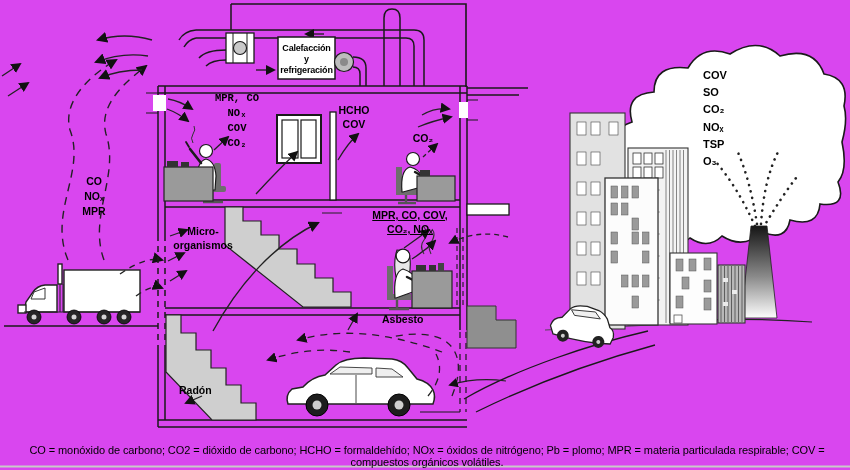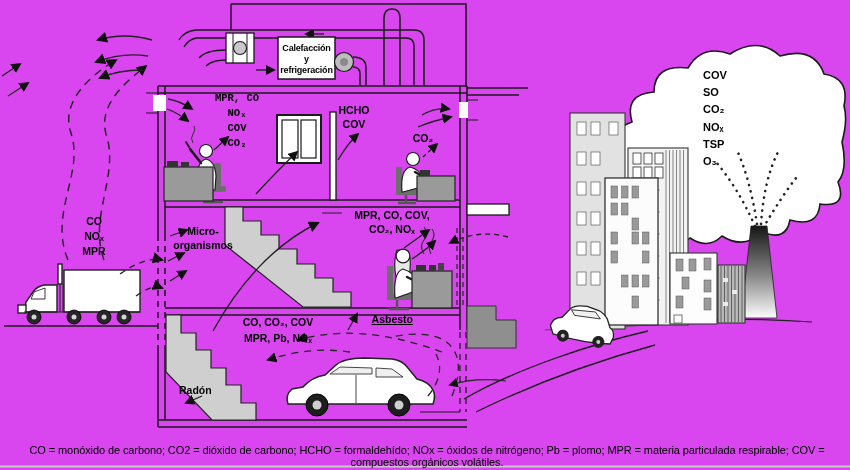--- a/index.html
+++ b/index.html
@@ -6,25 +6,25 @@
   .stage{position:relative;width:850px;height:470px;background:#d946ef;
          font-family:"Liberation Sans",sans-serif;overflow:hidden;}
   .stage svg{position:absolute;left:0;top:0;}
   .lbl{position:absolute;font-weight:bold;color:#000;white-space:pre-line;
        font-size:10.5px;line-height:15px;text-align:center;z-index:5;}
   #lbl-hvac{left:279px;top:43px;width:55px;font-size:9px;line-height:11px;letter-spacing:-0.2px;}
   #lbl-room1{left:201px;top:91px;width:72px;font-family:Liberation Mono, monospace;}
   #lbl-hcho{left:325px;top:103px;width:58px;line-height:14px;}
   #lbl-co2p{left:405px;top:131px;width:36px;}
   #lbl-micro{left:171px;top:225px;width:64px;line-height:13.5px;}
-  #lbl-floor2{left:341px;top:208px;width:102px;line-height:14px;}
+  #lbl-floor2{left:359px;top:208px;width:102px;line-height:14px;text-decoration:underline;}
   #lbl-base{left:221px;top:315px;width:114px;line-height:15.5px;}
-  #lbl-asb{left:353px;top:312px;width:60px;text-align:right;text-decoration:underline;}
+  #lbl-asb{left:382px;top:312px;width:60px;text-align:left;}
   #lbl-radon{left:179px;top:383px;width:50px;text-align:left;}
-  #lbl-truck{left:75px;top:174px;width:38px;margin-top:40px;}
+  #lbl-truck{left:75px;top:174px;width:38px;}
   #lbl-cloud{left:703px;top:67px;width:54px;text-align:left;font-size:11px;line-height:17.2px;}
   #caption{position:absolute;left:13px;top:444px;width:828px;font-size:11px;
            letter-spacing:-0.1px;color:#000;text-align:center;z-index:5;}
 </style>
 </head>
 <body>
 
 <div class="stage">
 
 <svg width="850" height="470" viewBox="0 0 850 470">
@@ -361,22 +361,20 @@
 NOₓ
 COV
 CO₂</div>
 <div class="lbl" id="lbl-hcho">HCHO
 COV</div>
 <div class="lbl" id="lbl-co2p">CO₂</div>
 <div class="lbl" id="lbl-micro">Micro-
 organismos</div>
 <div class="lbl" id="lbl-floor2">MPR, CO, COV,
 CO₂, NOₓ</div>
-<div class="lbl" id="lbl-base">CO, CO₂, COV
-MPR, Pb, NOₓ</div>
 <div class="lbl" id="lbl-asb">Asbesto</div>
 <div class="lbl" id="lbl-radon">Radón</div>
 <div class="lbl" id="lbl-truck">CO
 NOₓ
 MPR</div>
 <div class="lbl" id="lbl-cloud">COV
 SO
 CO₂
 NOₓ
 TSP

